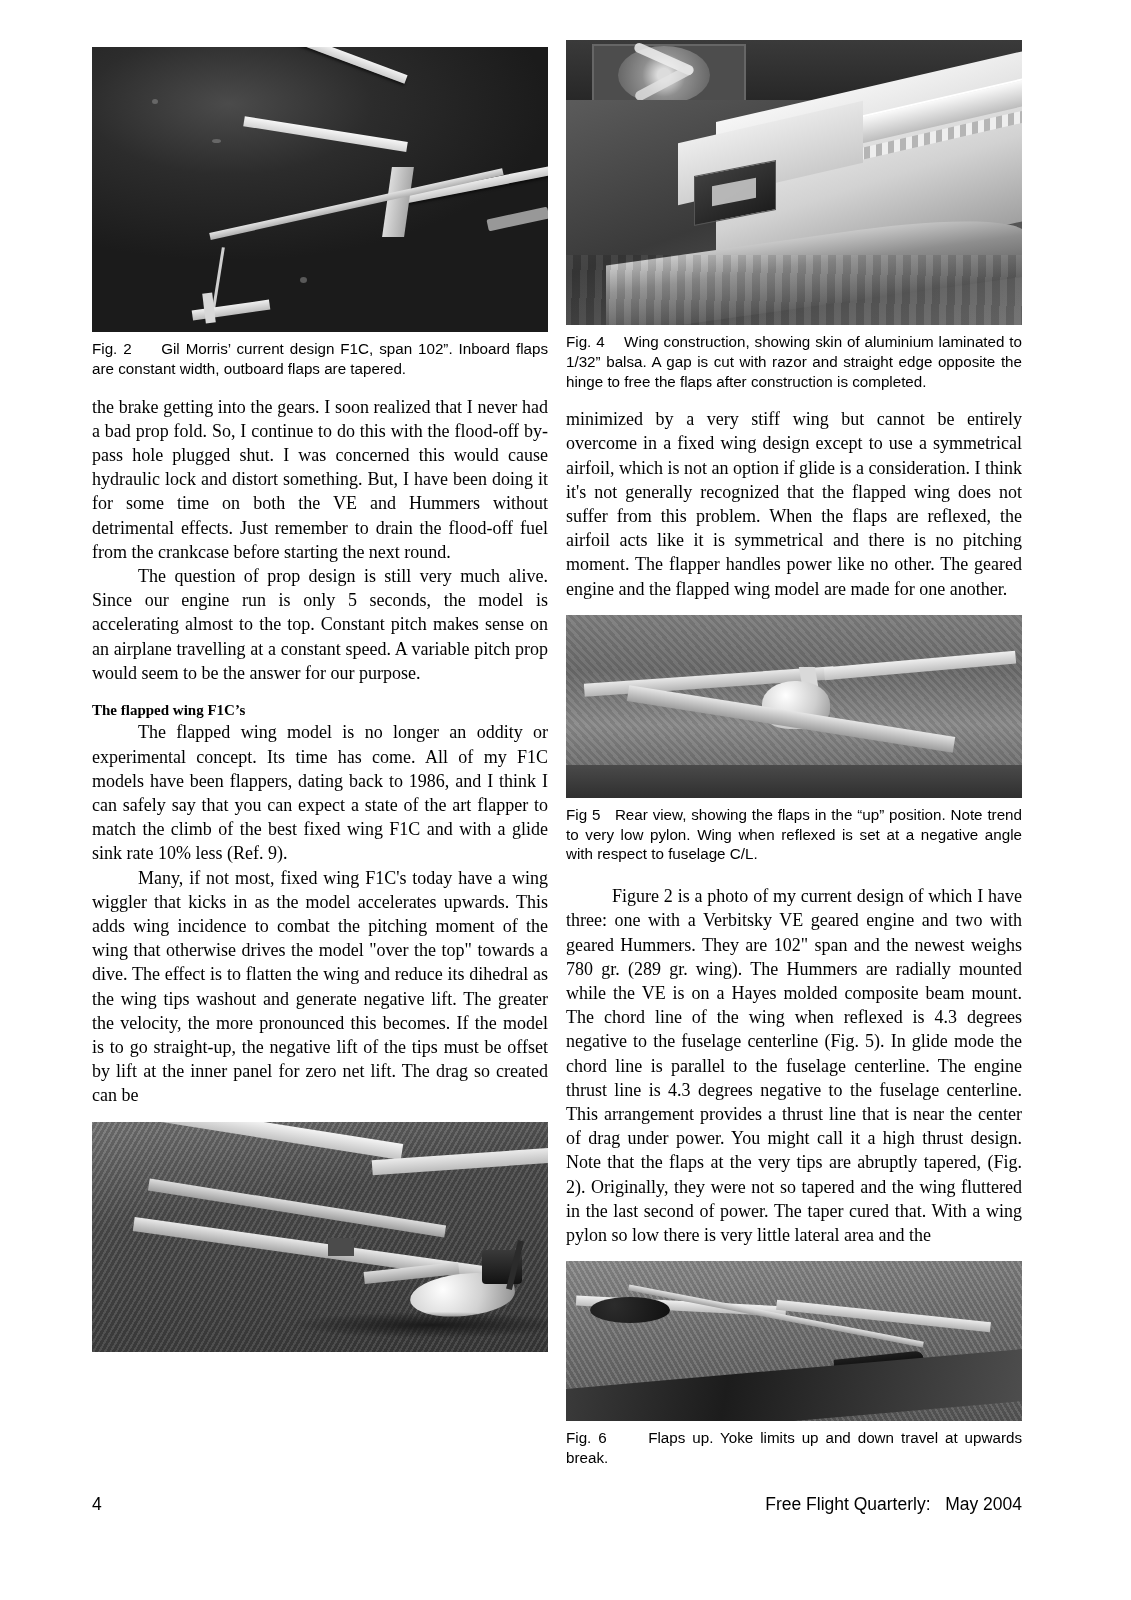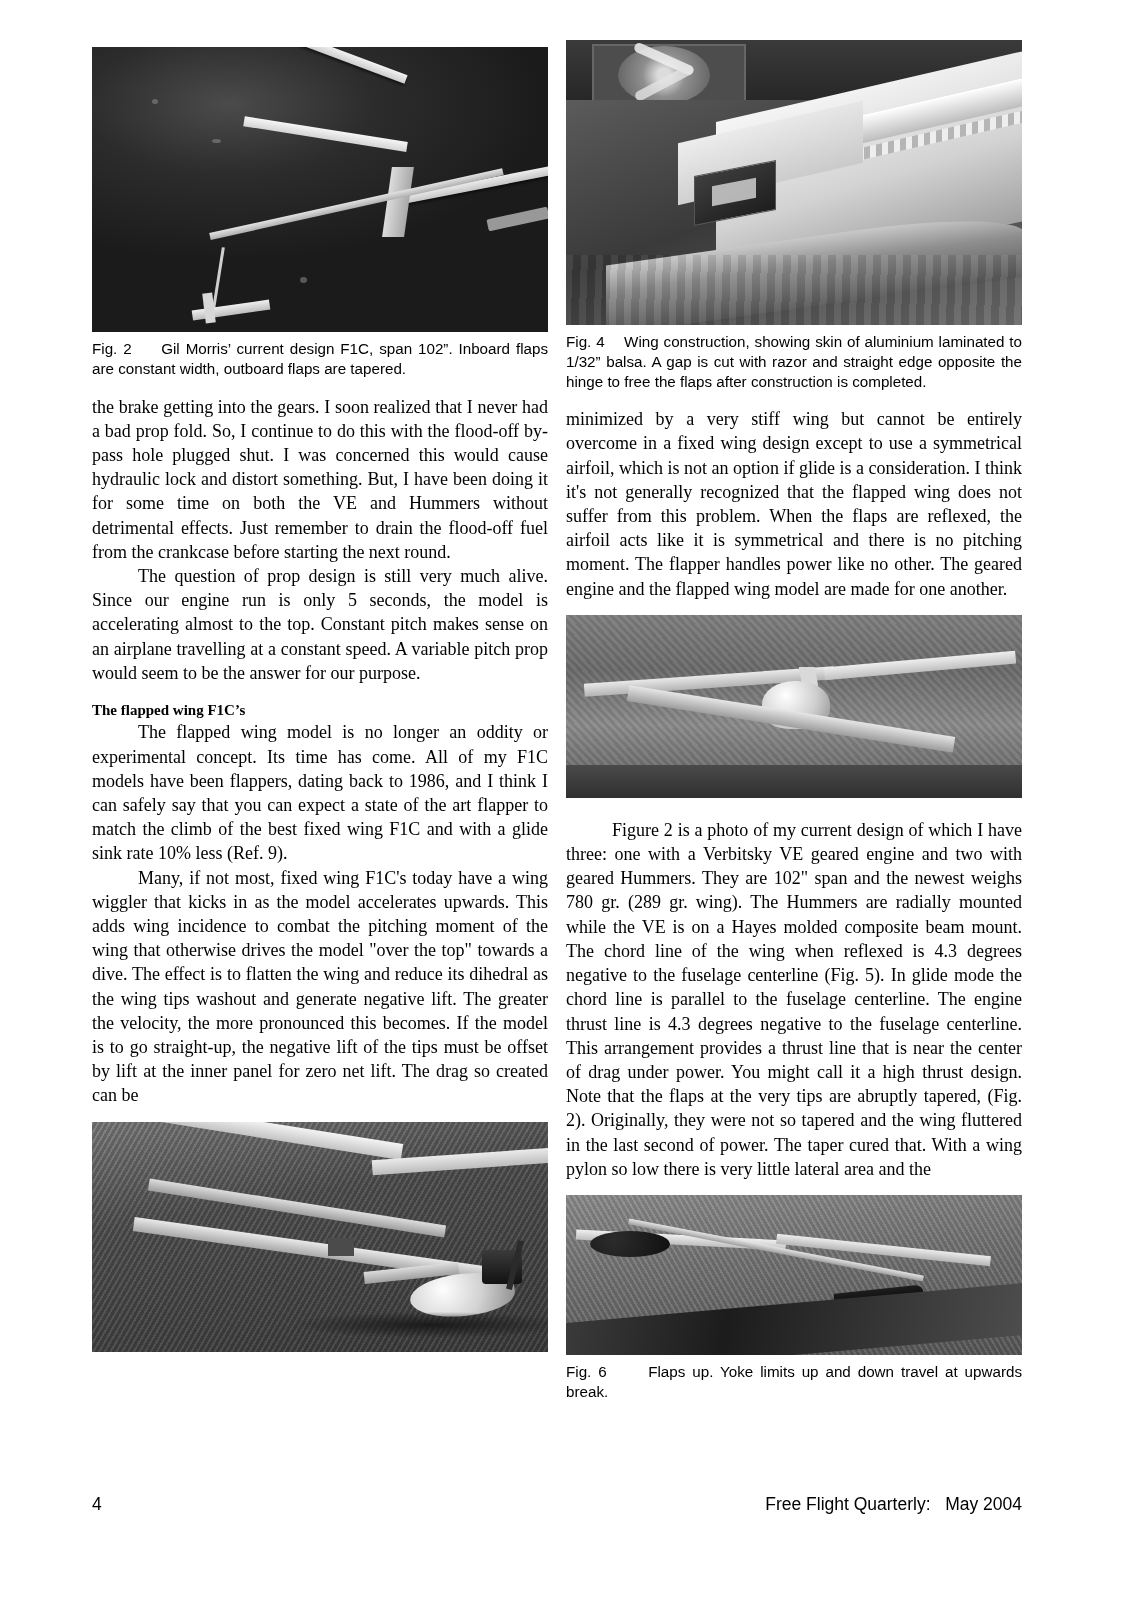--- a/index.html
+++ b/index.html
@@ -362,20 +362,23 @@
         <div class="bg"></div>
         <div class="noise"></div>
         <div class="wingbarL"></div>
         <div class="wingbarR"></div>
         <div class="pylon"></div>
         <div class="pod"></div>
         <div class="fuselage"></div>
         <div class="dark"></div>
       </div>
     </div>
+    <div class="caption">
+      <span class="lead">Fig 5</span><span>&nbsp;&nbsp;&nbsp;</span><span>Rear view, showing the flaps in the “up” position. Note trend to very low pylon. Wing  when reflexed is set at a negative angle with respect to fuselage C/L.</span>
+    </div>
 
     <div style="height:20px"></div>
 
     <p class="body indent">Figure 2 is a photo of my current design of which I have three: one with a Verbitsky VE geared engine and two with geared Hummers. They are 102" span and the newest weighs 780 gr. (289 gr. wing). The Hummers are radially mounted while the VE is on a Hayes molded composite beam mount. The chord line of the wing when reflexed is 4.3 degrees negative to the fuselage centerline (Fig. 5). In glide mode the chord line is parallel to the fuselage centerline. The engine thrust line is 4.3 degrees negative to the fuselage centerline. This arrangement provides a thrust line that is near the center of drag under power. You might call it a high thrust design. Note that the flaps at the very tips are abruptly tapered, (Fig. 2). Originally, they were not so tapered and the wing fluttered in the last second of power. The taper cured that. With a wing pylon so low there is very little lateral area and the</p>
 
     <div style="height:14px"></div>
 
     <div class="photo fig6">
       <div class="ph-frame">
         <div class="bg"></div>

